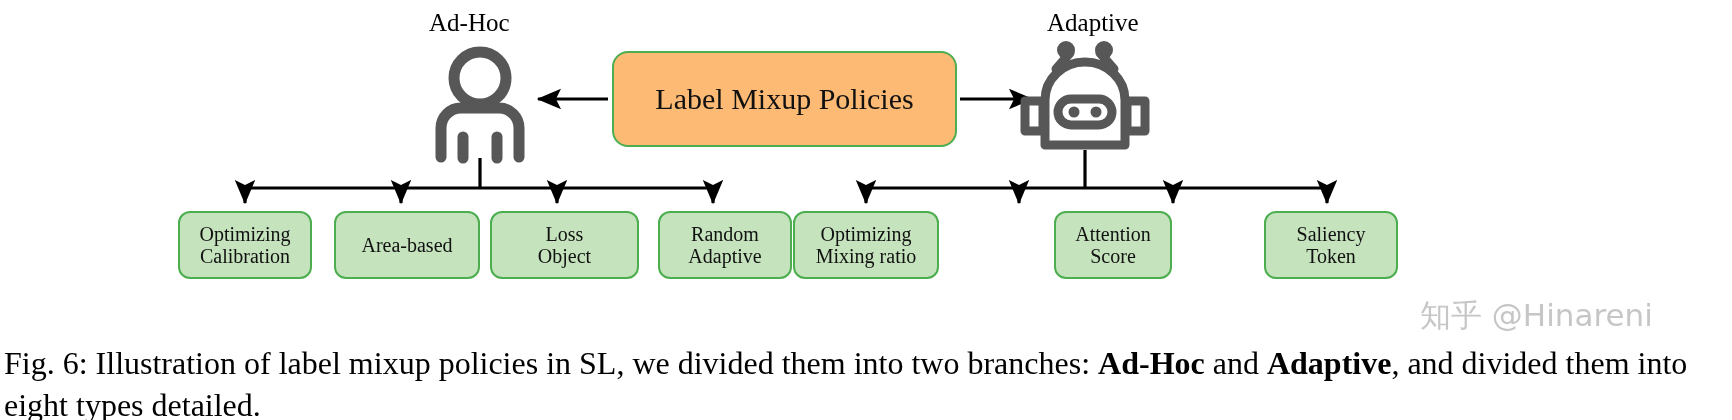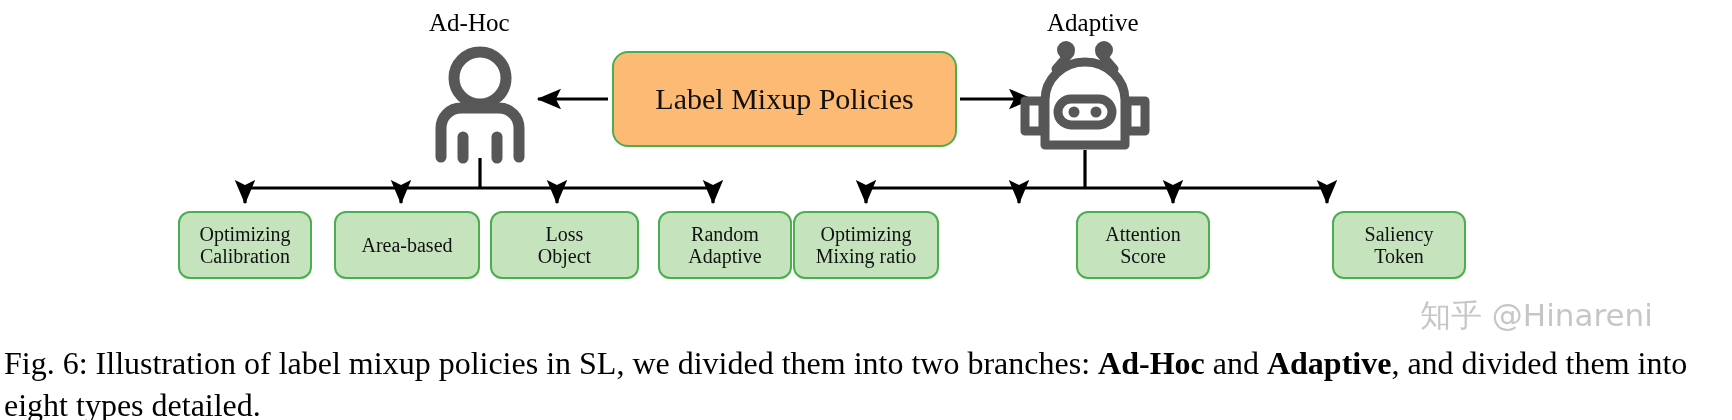--- a/index.html
+++ b/index.html
@@ -200,26 +200,26 @@
     <span class="leaf-line">Random</span>
     <span class="leaf-line">Adaptive</span>
   </div>
 
   <div class="leaf-box" style="left:793px; width:146px;">
     <span class="leaf-line">Optimizing</span>
     <span class="leaf-line">Mixing ratio</span>
   </div>
 
 
-  <div class="leaf-box" style="left:1076px; width:134px;">
+  <div class="leaf-box" style="left:1054px; width:118px;">
     <span class="leaf-line">Attention</span>
     <span class="leaf-line">Score</span>
   </div>
 
-  <div class="leaf-box" style="left:1332px; width:134px;">
+  <div class="leaf-box" style="left:1264px; width:134px;">
     <span class="leaf-line">Saliency</span>
     <span class="leaf-line">Token</span>
   </div>
 
   <div id="caption">
     <span>Fig. 6: Illustration of label mixup policies in SL, we divided them into two branches: </span><b>Ad-Hoc</b><span> and </span><b>Adaptive</b><span>, and divided them into eight types detailed.</span>
   </div>
 
   <div id="watermark">知乎 @Hinareni</div>
 

